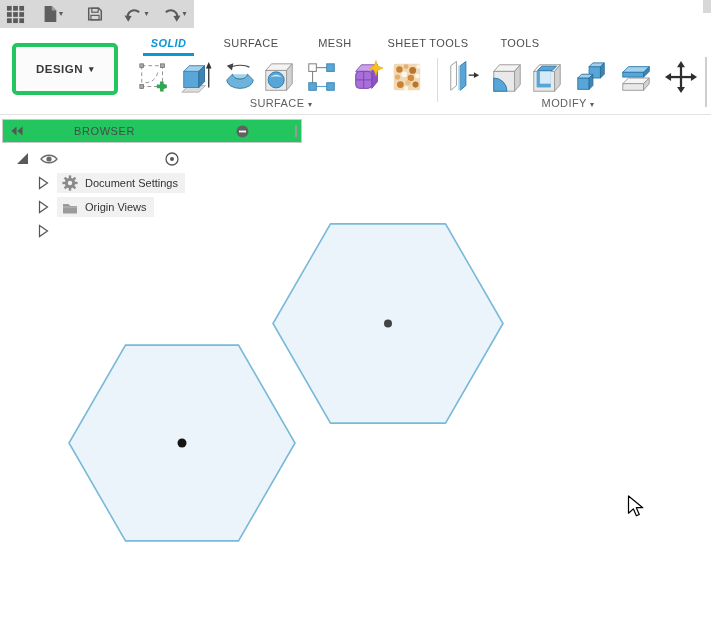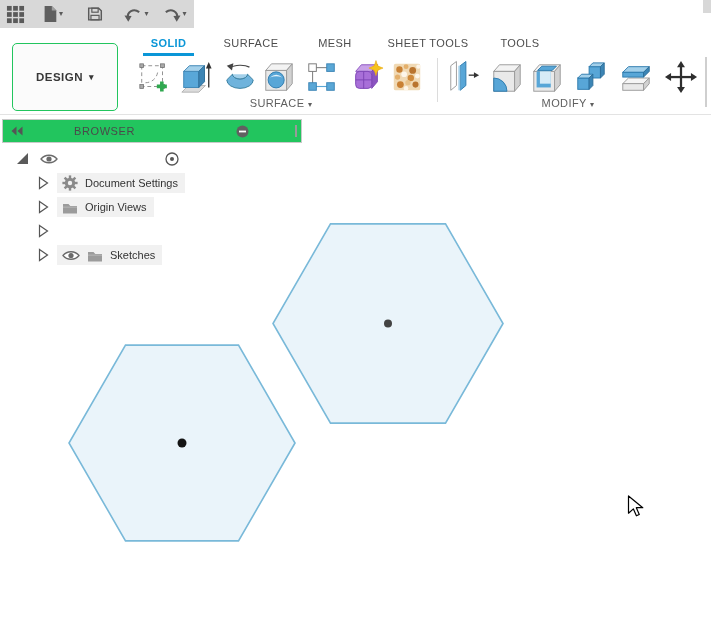--- a/index.html
+++ b/index.html
@@ -9,30 +9,30 @@
 
   
   .qat { position:absolute; left:0; top:0; width:194px; height:28px; background:#d8d8d8;
          display:flex; align-items:center; }
   .qat-btn { display:flex; align-items:center; justify-content:center; height:28px; }
   .caret { font-size:8px; color:#5a5a5a; line-height:1; }
   .edge-top { position:absolute; left:703px; top:0; width:8px; height:13px; background:#d8d8d8; }
   .edge-mid { position:absolute; left:705px; top:57px; width:2px; height:50px; background:#cfcfcf; }
 
   
-  .design-btn { position:absolute; left:12px; top:43px; width:106px; height:68px;
-    background:#fbfbfb; border:1px solid #22c55e; border-radius:5px;
+  .design-btn { position:absolute; left:12px; top:43px; width:106px; height:52px;
+    background:#fbfbfb; border:4px solid #22c55e; border-radius:5px;
     display:flex; align-items:center; justify-content:center; gap:6px;
     font-size:11.5px; font-weight:bold; color:#383838; letter-spacing:.5px; cursor:default; }
   .design-btn .caret { font-size:9px; color:#383838; }
 
   
   .tab { position:absolute; top:33px; height:21px; line-height:21px; text-align:center;
          font-size:11px; color:#4d4d4d; letter-spacing:.4px; cursor:default; }
-  .tab.active { color:#0a96d7; font-weight:bold; }
+  .tab.active { color:#0a96d7; font-weight:bold;font-style:italic; }
   .tab.active::after { content:""; position:absolute; left:2px; right:2px; bottom:-2px;
                        height:3px; background:#0a96d7; }
 
   
   .tool { position:absolute; top:56px; width:36px; height:44px; display:flex;
           align-items:center; justify-content:center; }
   .group-label { position:absolute; top:97px; width:78px; text-align:center;
                  font-size:11px; color:#5f5f5f; letter-spacing:.4px; }
   .group-label .caret { font-size:8px; color:#5f5f5f; }
   .ribbon-divider { position:absolute; left:437px; top:58px; width:1px; height:44px; background:#dcdcdc; }
@@ -344,34 +344,18 @@
       <span class="label">Origin Views</span>
     </div>
   </div>
 
   <div class="tree-row" style="top:221px">
     <svg class="expander" width="11" height="14" viewBox="0 0 11 14">
       <polygon points="1.5,1.5 9.5,7 1.5,12.5" fill="#fff" stroke="#555" stroke-width="1.2"></polygon>
     </svg>
   </div>
 
-  <div class="tree-row" style="top:245px">
-    <svg class="expander" width="11" height="14" viewBox="0 0 11 14">
-      <polygon points="1.5,1.5 9.5,7 1.5,12.5" fill="#fff" stroke="#555" stroke-width="1.2"></polygon>
-    </svg>
-    <div class="strip">
-      <svg width="18" height="13" viewBox="0 0 18 13">
-        <path d="M1 6.5 C5 1.5 13 1.5 17 6.5 C13 11.5 5 11.5 1 6.5 Z" fill="#fff" stroke="#6a6a6a" stroke-width="1.3"></path>
-        <circle cx="9" cy="6.5" r="2.6" fill="#6a6a6a"></circle>
-      </svg>
-      <svg width="16" height="13" viewBox="0 0 16 13">
-        <path d="M1 3 h5.5 l1.8 2 H15 v7.5 H1 Z" fill="#9b9b9b"></path>
-          <rect x="1" y="5.6" width="14" height="1.1" fill="#b5b5b5"></rect>
-      </svg>
-      <span class="label">Sketches</span>
-    </div>
-  </div>
 
   <svg class="cursor" width="20" height="24" viewBox="0 0 20 24">
     <polygon points="1.5,1 1.5,18.2 6.4,13.9 9.4,20.8 12.3,19.5 9.3,12.7 15.8,12.7" fill="#fff" stroke="#000" stroke-width="1.2" stroke-linejoin="round"></polygon>
   </svg>
 
 </div>
 
 </body></html>

